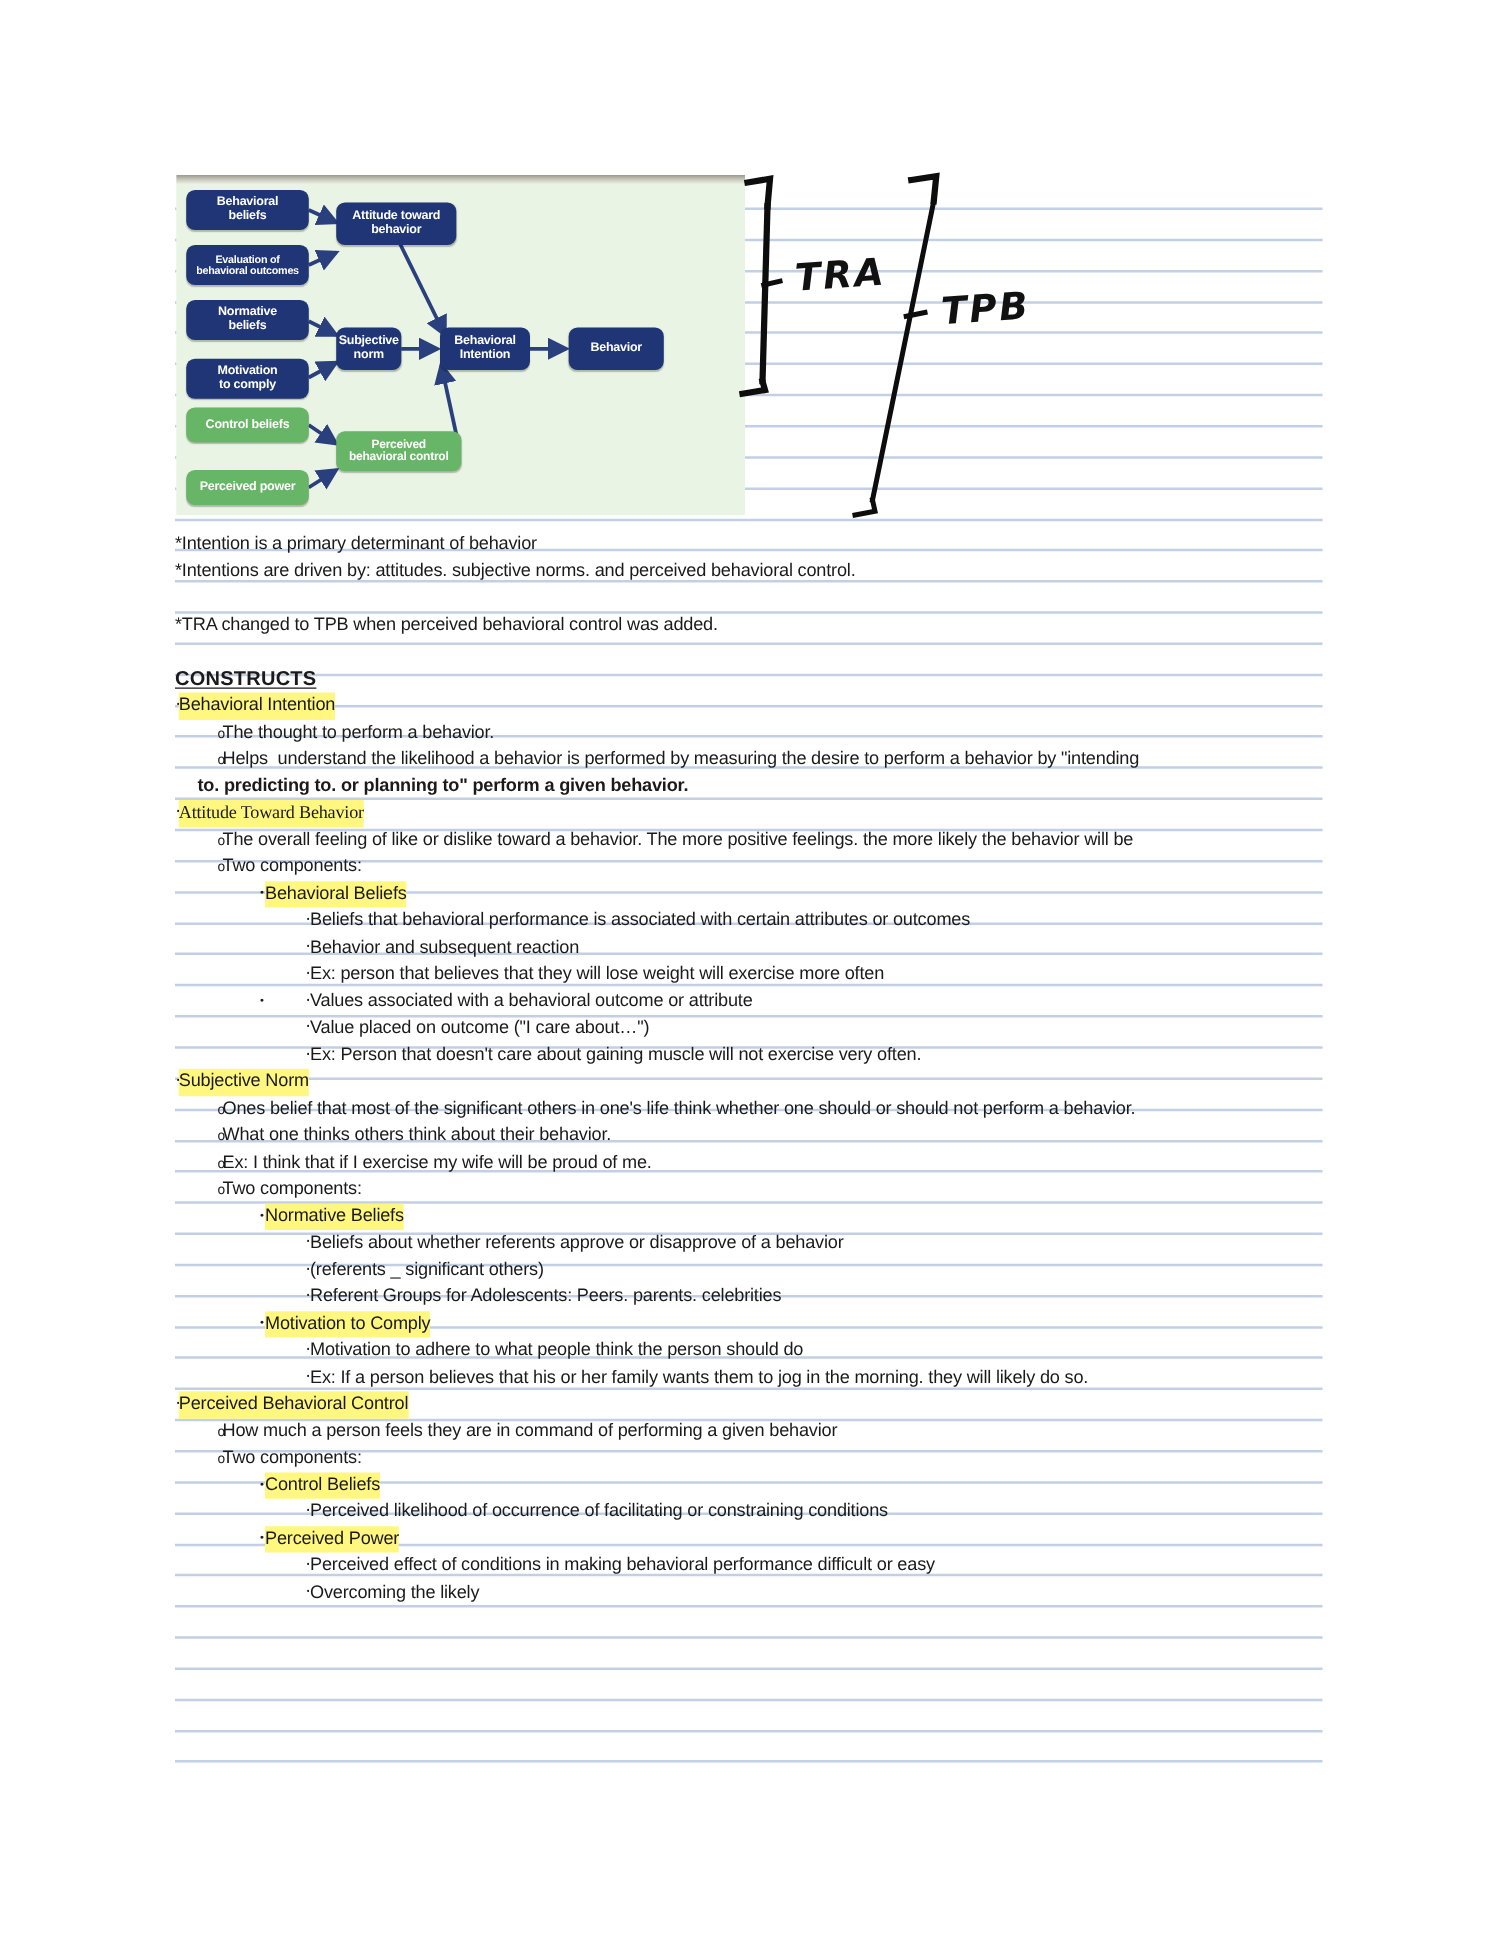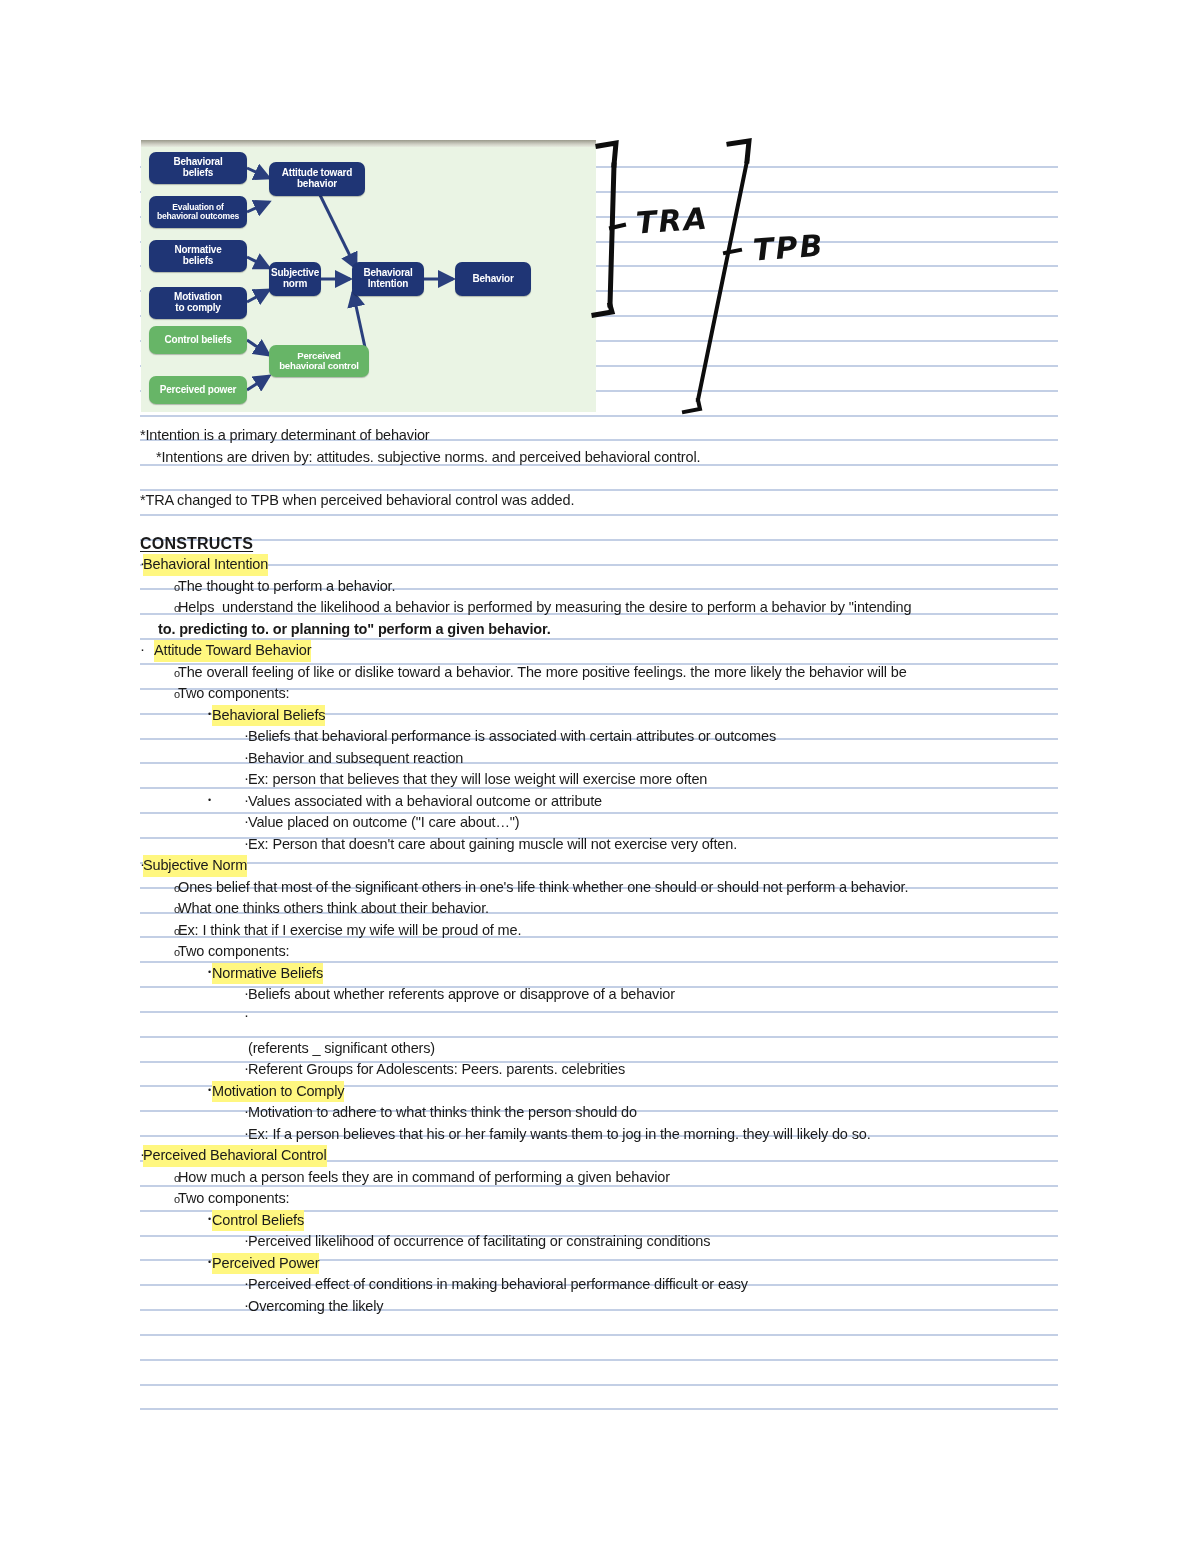--- a/index.html
+++ b/index.html
@@ -228,51 +228,51 @@
         <path d="M108,265 L110,274 L94,277" stroke-width="4"></path>
         <path d="M135,118 L150,115" stroke-width="4"></path>
       </g>
     </svg>
     <div class="hw" style="left:46px;top:68px;font-size:30px;transform:rotate(-4deg);">TRA</div>
     <div class="hw" style="left:163px;top:95px;font-size:30px;transform:rotate(-4deg);">TPB</div>
   </div>
 
   <div id="body">
       <div class="ln"><span class="txt" style="margin-left: 0px;">*Intention is a primary determinant of behavior</span></div>
-      <div class="ln"><span class="txt" style="margin-left: 16px;">*Intentions are driven by: attitudes. subjective norms. and perceived behavioral control.</span></div>
+      <div class="ln"><span class="txt" style="margin-left: 0px;">*Intentions are driven by: attitudes. subjective norms. and perceived behavioral control.</span></div>
       <div class="spacer"></div>
       <div class="ln"><span class="txt" style="margin-left: 0px;">*TRA changed to TPB when perceived behavioral control was added.</span></div>
       <div class="spacer"></div>
       <div class="ln hdr"><span class="txt u" style="margin-left: 0px;">CONSTRUCTS</span></div>
       <div class="ln"><span class="bul" style="left: 0px; font-size: 15px; top: -2px;">·</span><span class="txt hl" style="margin-left: 3px;">Behavioral Intention</span></div>
       <div class="ln"><span class="bul" style="left: 34px; font-size: 11px; top: 1px;">o</span><span class="txt" style="margin-left: 38px;">The thought to perform a behavior.</span></div>
       <div class="ln"><span class="bul" style="left: 34px; font-size: 11px; top: 1px;">o</span><span class="txt" style="margin-left: 38px;">Helps  understand the likelihood a behavior is performed by measuring the desire to perform a behavior by "intending</span></div>
       <div class="ln"><span class="txt" style="margin-left: 18px; font-weight: bold;">to. predicting to. or planning to" perform a given behavior.</span></div>
-      <div class="ln"><span class="bul" style="left: 0px; font-size: 15px; top: -2px;">·</span><span class="txt hl" style="margin-left: 14px;">Attitude Toward Behavior</span></div>
+      <div class="ln"><span class="bul" style="left: 0px; font-size: 15px; top: -2px;">·</span><span class="txt hl" style="margin-left: 3px; font-family: Liberation Serif, serif;">Attitude Toward Behavior</span></div>
       <div class="ln"><span class="bul" style="left: 34px; font-size: 11px; top: 1px;">o</span><span class="txt" style="margin-left: 38px;">The overall feeling of like or dislike toward a behavior. The more positive feelings. the more likely the behavior will be</span></div>
       <div class="ln"><span class="bul" style="left: 34px; font-size: 11px; top: 1px;">o</span><span class="txt" style="margin-left: 38px;">Two components:</span></div>
       <div class="ln"><span class="bul" style="left: 68px; font-size: 9px; top: -1px;">•</span><span class="txt hl" style="margin-left: 72px;">Behavioral Beliefs</span></div>
       <div class="ln"><span class="bul" style="left: 104px; font-size: 15px; top: -2px;">·</span><span class="txt" style="margin-left: 108px;">Beliefs that behavioral performance is associated with certain attributes or outcomes</span></div>
       <div class="ln"><span class="bul" style="left: 104px; font-size: 15px; top: -2px;">·</span><span class="txt" style="margin-left: 108px;">Behavior and subsequent reaction</span></div>
       <div class="ln"><span class="bul" style="left: 104px; font-size: 15px; top: -2px;">·</span><span class="txt" style="margin-left: 108px;">Ex: person that believes that they will lose weight will exercise more often</span></div>
       <div class="ln"><span class="bul" style="left: 68px; font-size: 9px; top: -1px;">•</span></div>
       <div class="ln"><span class="bul" style="left: 104px; font-size: 15px; top: -2px;">·</span><span class="txt" style="margin-left: 108px;">Values associated with a behavioral outcome or attribute</span></div>
       <div class="ln"><span class="bul" style="left: 104px; font-size: 15px; top: -2px;">·</span><span class="txt" style="margin-left: 108px;">Value placed on outcome ("I care about…")</span></div>
       <div class="ln"><span class="bul" style="left: 104px; font-size: 15px; top: -2px;">·</span><span class="txt" style="margin-left: 108px;">Ex: Person that doesn't care about gaining muscle will not exercise very often.</span></div>
       <div class="ln"><span class="bul" style="left: 0px; font-size: 15px; top: -2px;">·</span><span class="txt hl" style="margin-left: 3px;">Subjective Norm</span></div>
       <div class="ln"><span class="bul" style="left: 34px; font-size: 11px; top: 1px;">o</span><span class="txt" style="margin-left: 38px;">Ones belief that most of the significant others in one's life think whether one should or should not perform a behavior.</span></div>
       <div class="ln"><span class="bul" style="left: 34px; font-size: 11px; top: 1px;">o</span><span class="txt" style="margin-left: 38px;">What one thinks others think about their behavior.</span></div>
       <div class="ln"><span class="bul" style="left: 34px; font-size: 11px; top: 1px;">o</span><span class="txt" style="margin-left: 38px;">Ex: I think that if I exercise my wife will be proud of me.</span></div>
       <div class="ln"><span class="bul" style="left: 34px; font-size: 11px; top: 1px;">o</span><span class="txt" style="margin-left: 38px;">Two components:</span></div>
       <div class="ln"><span class="bul" style="left: 68px; font-size: 9px; top: -1px;">•</span><span class="txt hl" style="margin-left: 72px;">Normative Beliefs</span></div>
       <div class="ln"><span class="bul" style="left: 104px; font-size: 15px; top: -2px;">·</span><span class="txt" style="margin-left: 108px;">Beliefs about whether referents approve or disapprove of a behavior</span></div>
-      <div class="ln"><span class="bul" style="left: 104px; font-size: 15px; top: -2px;">·</span><span class="txt" style="margin-left: 108px; margin-top: 32px;">(referents _ significant others)</span></div>
+      <div class="ln"><span class="bul" style="left: 104px; font-size: 15px; top: -2px;">·</span><span class="txt" style="margin-left: 108px;">(referents _ significant others)</span></div>
       <div class="ln"><span class="bul" style="left: 104px; font-size: 15px; top: -2px;">·</span><span class="txt" style="margin-left: 108px;">Referent Groups for Adolescents: Peers. parents. celebrities</span></div>
       <div class="ln"><span class="bul" style="left: 68px; font-size: 9px; top: -1px;">•</span><span class="txt hl" style="margin-left: 72px;">Motivation to Comply</span></div>
-      <div class="ln"><span class="bul" style="left: 104px; font-size: 15px; top: -2px;">·</span><span class="txt" style="margin-left: 108px;">Motivation to adhere to what thinks think the person should do</span></div>
+      <div class="ln"><span class="bul" style="left: 104px; font-size: 15px; top: -2px;">·</span><span class="txt" style="margin-left: 108px;">Motivation to adhere to what people think the person should do</span></div>
       <div class="ln"><span class="bul" style="left: 104px; font-size: 15px; top: -2px;">·</span><span class="txt" style="margin-left: 108px;">Ex: If a person believes that his or her family wants them to jog in the morning. they will likely do so.</span></div>
       <div class="ln"><span class="bul" style="left: 0px; font-size: 15px; top: -2px;">·</span><span class="txt hl" style="margin-left: 3px;">Perceived Behavioral Control</span></div>
       <div class="ln"><span class="bul" style="left: 34px; font-size: 11px; top: 1px;">o</span><span class="txt" style="margin-left: 38px;">How much a person feels they are in command of performing a given behavior</span></div>
       <div class="ln"><span class="bul" style="left: 34px; font-size: 11px; top: 1px;">o</span><span class="txt" style="margin-left: 38px;">Two components:</span></div>
       <div class="ln"><span class="bul" style="left: 68px; font-size: 9px; top: -1px;">•</span><span class="txt hl" style="margin-left: 72px;">Control Beliefs</span></div>
       <div class="ln"><span class="bul" style="left: 104px; font-size: 15px; top: -2px;">·</span><span class="txt" style="margin-left: 108px;">Perceived likelihood of occurrence of facilitating or constraining conditions</span></div>
       <div class="ln"><span class="bul" style="left: 68px; font-size: 9px; top: -1px;">•</span><span class="txt hl" style="margin-left: 72px;">Perceived Power</span></div>
       <div class="ln"><span class="bul" style="left: 104px; font-size: 15px; top: -2px;">·</span><span class="txt" style="margin-left: 108px;">Perceived effect of conditions in making behavioral performance difficult or easy</span></div>
       <div class="ln"><span class="bul" style="left: 104px; font-size: 15px; top: -2px;">·</span><span class="txt" style="margin-left: 108px;">Overcoming the likely</span></div>
     </div>

